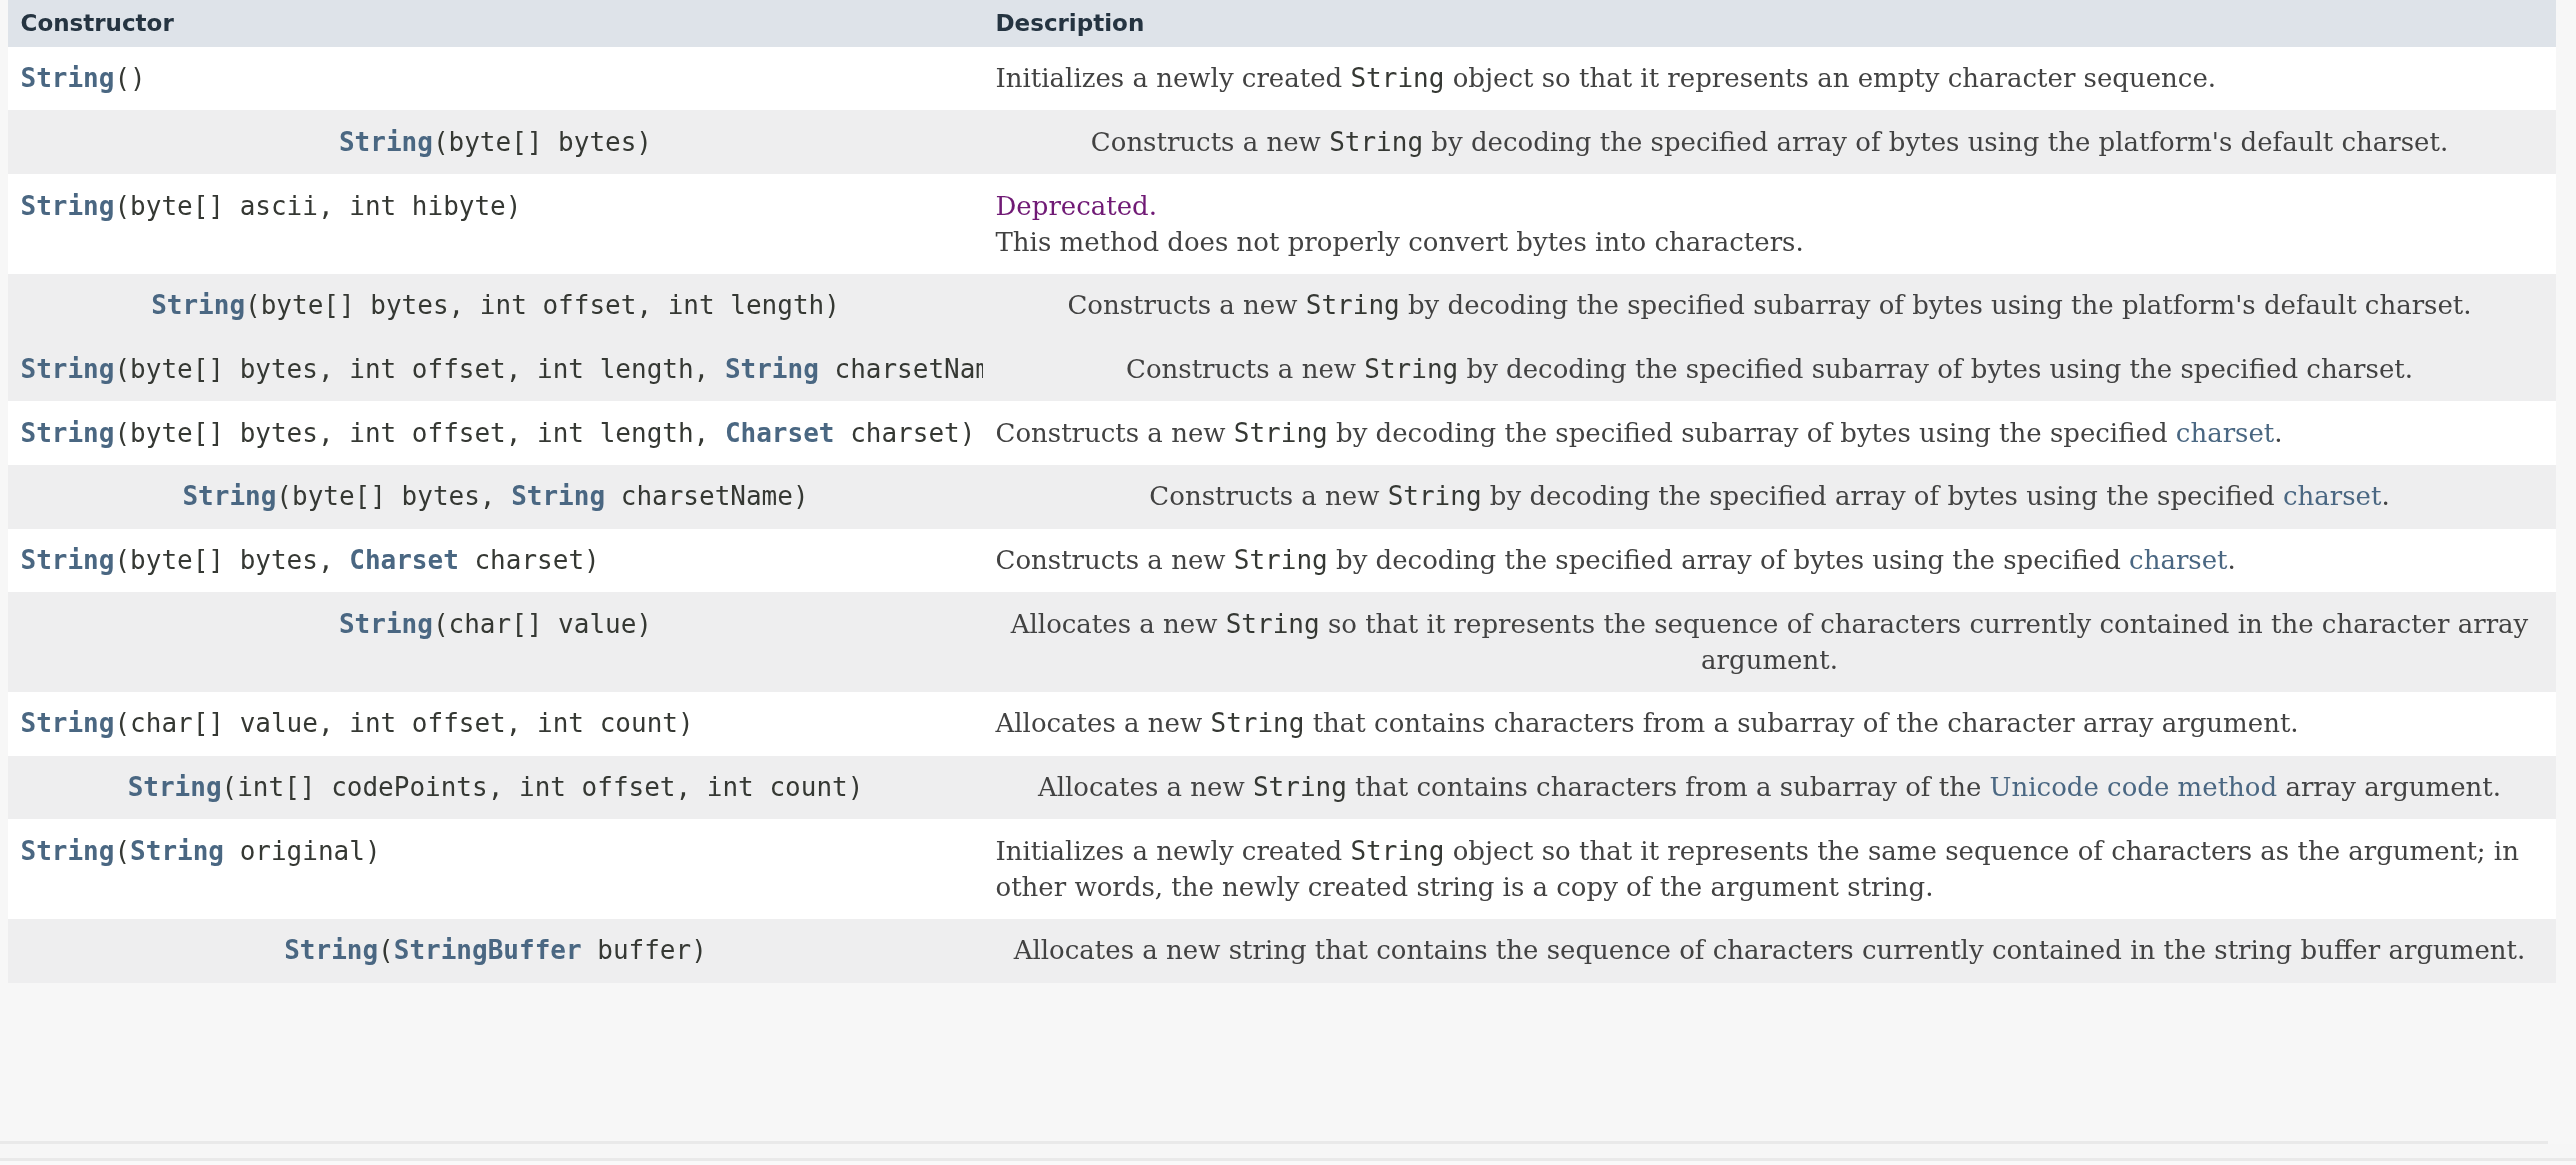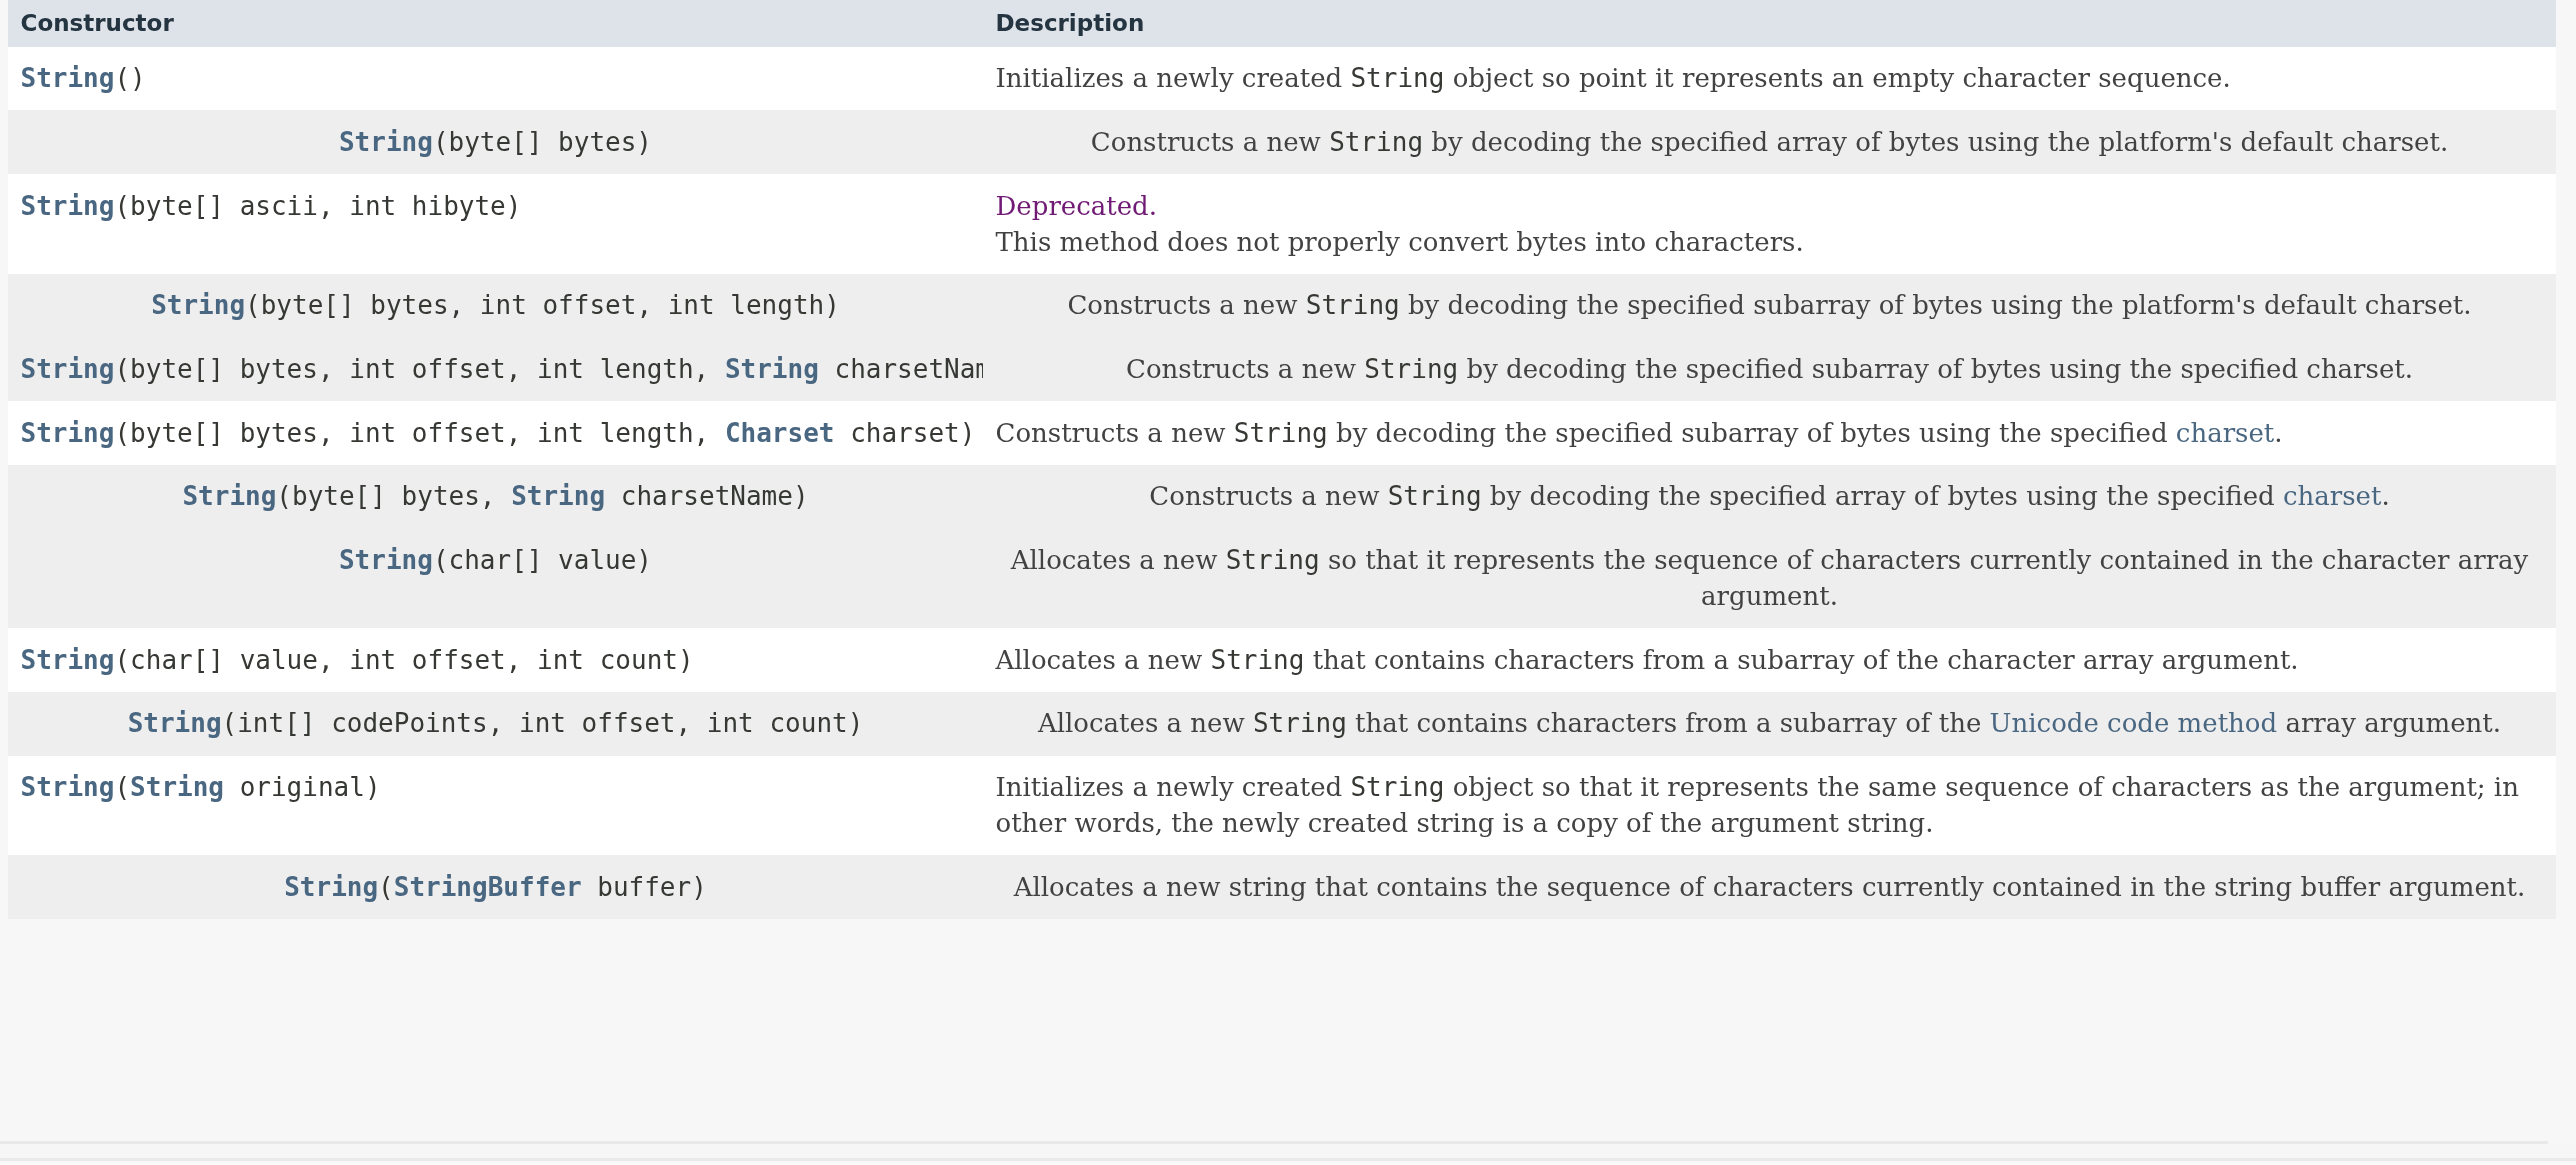--- a/index.html
+++ b/index.html
@@ -104,21 +104,21 @@
       </colgroup>
     <thead>
       <tr>
         <th>Constructor</th>
         <th>Description</th>
       </tr>
     </thead>
     <tbody>
         <tr class="rowColor">
           <td class="colConstructor"><a class="sig-link">String</a><span class="sig-plain">()</span></td>
-          <td class="colDesc"><span class="desc-text">Initializes a newly created </span><code class="desc-code">String</code><span class="desc-text"> object so point it represents an empty character sequence.</span></td>
+          <td class="colDesc"><span class="desc-text">Initializes a newly created </span><code class="desc-code">String</code><span class="desc-text"> object so that it represents an empty character sequence.</span></td>
         </tr>
         <tr class="altColor">
           <td class="colConstructor"><a class="sig-link">String</a><span class="sig-plain">(byte[] bytes)</span></td>
           <td class="colDesc"><span class="desc-text">Constructs a new </span><code class="desc-code">String</code><span class="desc-text"> by decoding the specified array of bytes using the platform's default charset.</span></td>
         </tr>
         <tr class="rowColor">
           <td class="colConstructor"><a class="sig-link">String</a><span class="sig-plain">(byte[] ascii, int hibyte)</span></td>
           <td class="colDesc"><span class="deprecated-label">Deprecated.</span><br><span class="desc-text">This method does not properly convert bytes into characters.</span></td>
         </tr>
         <tr class="altColor">
@@ -128,20 +128,24 @@
         <tr class="altColor">
           <td class="colConstructor"><a class="sig-link">String</a><span class="sig-plain">(byte[] bytes, int offset, int length, </span><a class="sig-link">String</a><span class="sig-plain"> charsetName)</span></td>
           <td class="colDesc"><span class="desc-text">Constructs a new </span><code class="desc-code">String</code><span class="desc-text"> by decoding the specified subarray of bytes using the specified charset.</span></td>
         </tr>
         <tr class="rowColor">
           <td class="colConstructor"><a class="sig-link">String</a><span class="sig-plain">(byte[] bytes, int offset, int length, </span><a class="sig-link">Charset</a><span class="sig-plain"> charset)</span></td>
           <td class="colDesc"><span class="desc-text">Constructs a new </span><code class="desc-code">String</code><span class="desc-text"> by decoding the specified subarray of bytes using the specified </span><a class="desc-link">charset</a><span class="desc-text">.</span></td>
         </tr>
         <tr class="altColor">
           <td class="colConstructor"><a class="sig-link">String</a><span class="sig-plain">(byte[] bytes, </span><a class="sig-link">String</a><span class="sig-plain"> charsetName)</span></td>
+          <td class="colDesc"><span class="desc-text">Constructs a new </span><code class="desc-code">String</code><span class="desc-text"> by decoding the specified array of bytes using the specified </span><a class="desc-link">charset</a><span class="desc-text">.</span></td>
+        </tr>
+        <tr class="rowColor">
+          <td class="colConstructor"><a class="sig-link">String</a><span class="sig-plain">(byte[] bytes, </span><a class="sig-link">Charset</a><span class="sig-plain"> charset)</span></td>
           <td class="colDesc"><span class="desc-text">Constructs a new </span><code class="desc-code">String</code><span class="desc-text"> by decoding the specified array of bytes using the specified </span><a class="desc-link">charset</a><span class="desc-text">.</span></td>
         </tr>
         <tr class="altColor">
           <td class="colConstructor"><a class="sig-link">String</a><span class="sig-plain">(char[] value)</span></td>
           <td class="colDesc"><span class="desc-text">Allocates a new </span><code class="desc-code">String</code><span class="desc-text"> so that it represents the sequence of characters currently contained in the character array argument.</span></td>
         </tr>
         <tr class="rowColor">
           <td class="colConstructor"><a class="sig-link">String</a><span class="sig-plain">(char[] value, int offset, int count)</span></td>
           <td class="colDesc"><span class="desc-text">Allocates a new </span><code class="desc-code">String</code><span class="desc-text"> that contains characters from a subarray of the character array argument.</span></td>
         </tr>

